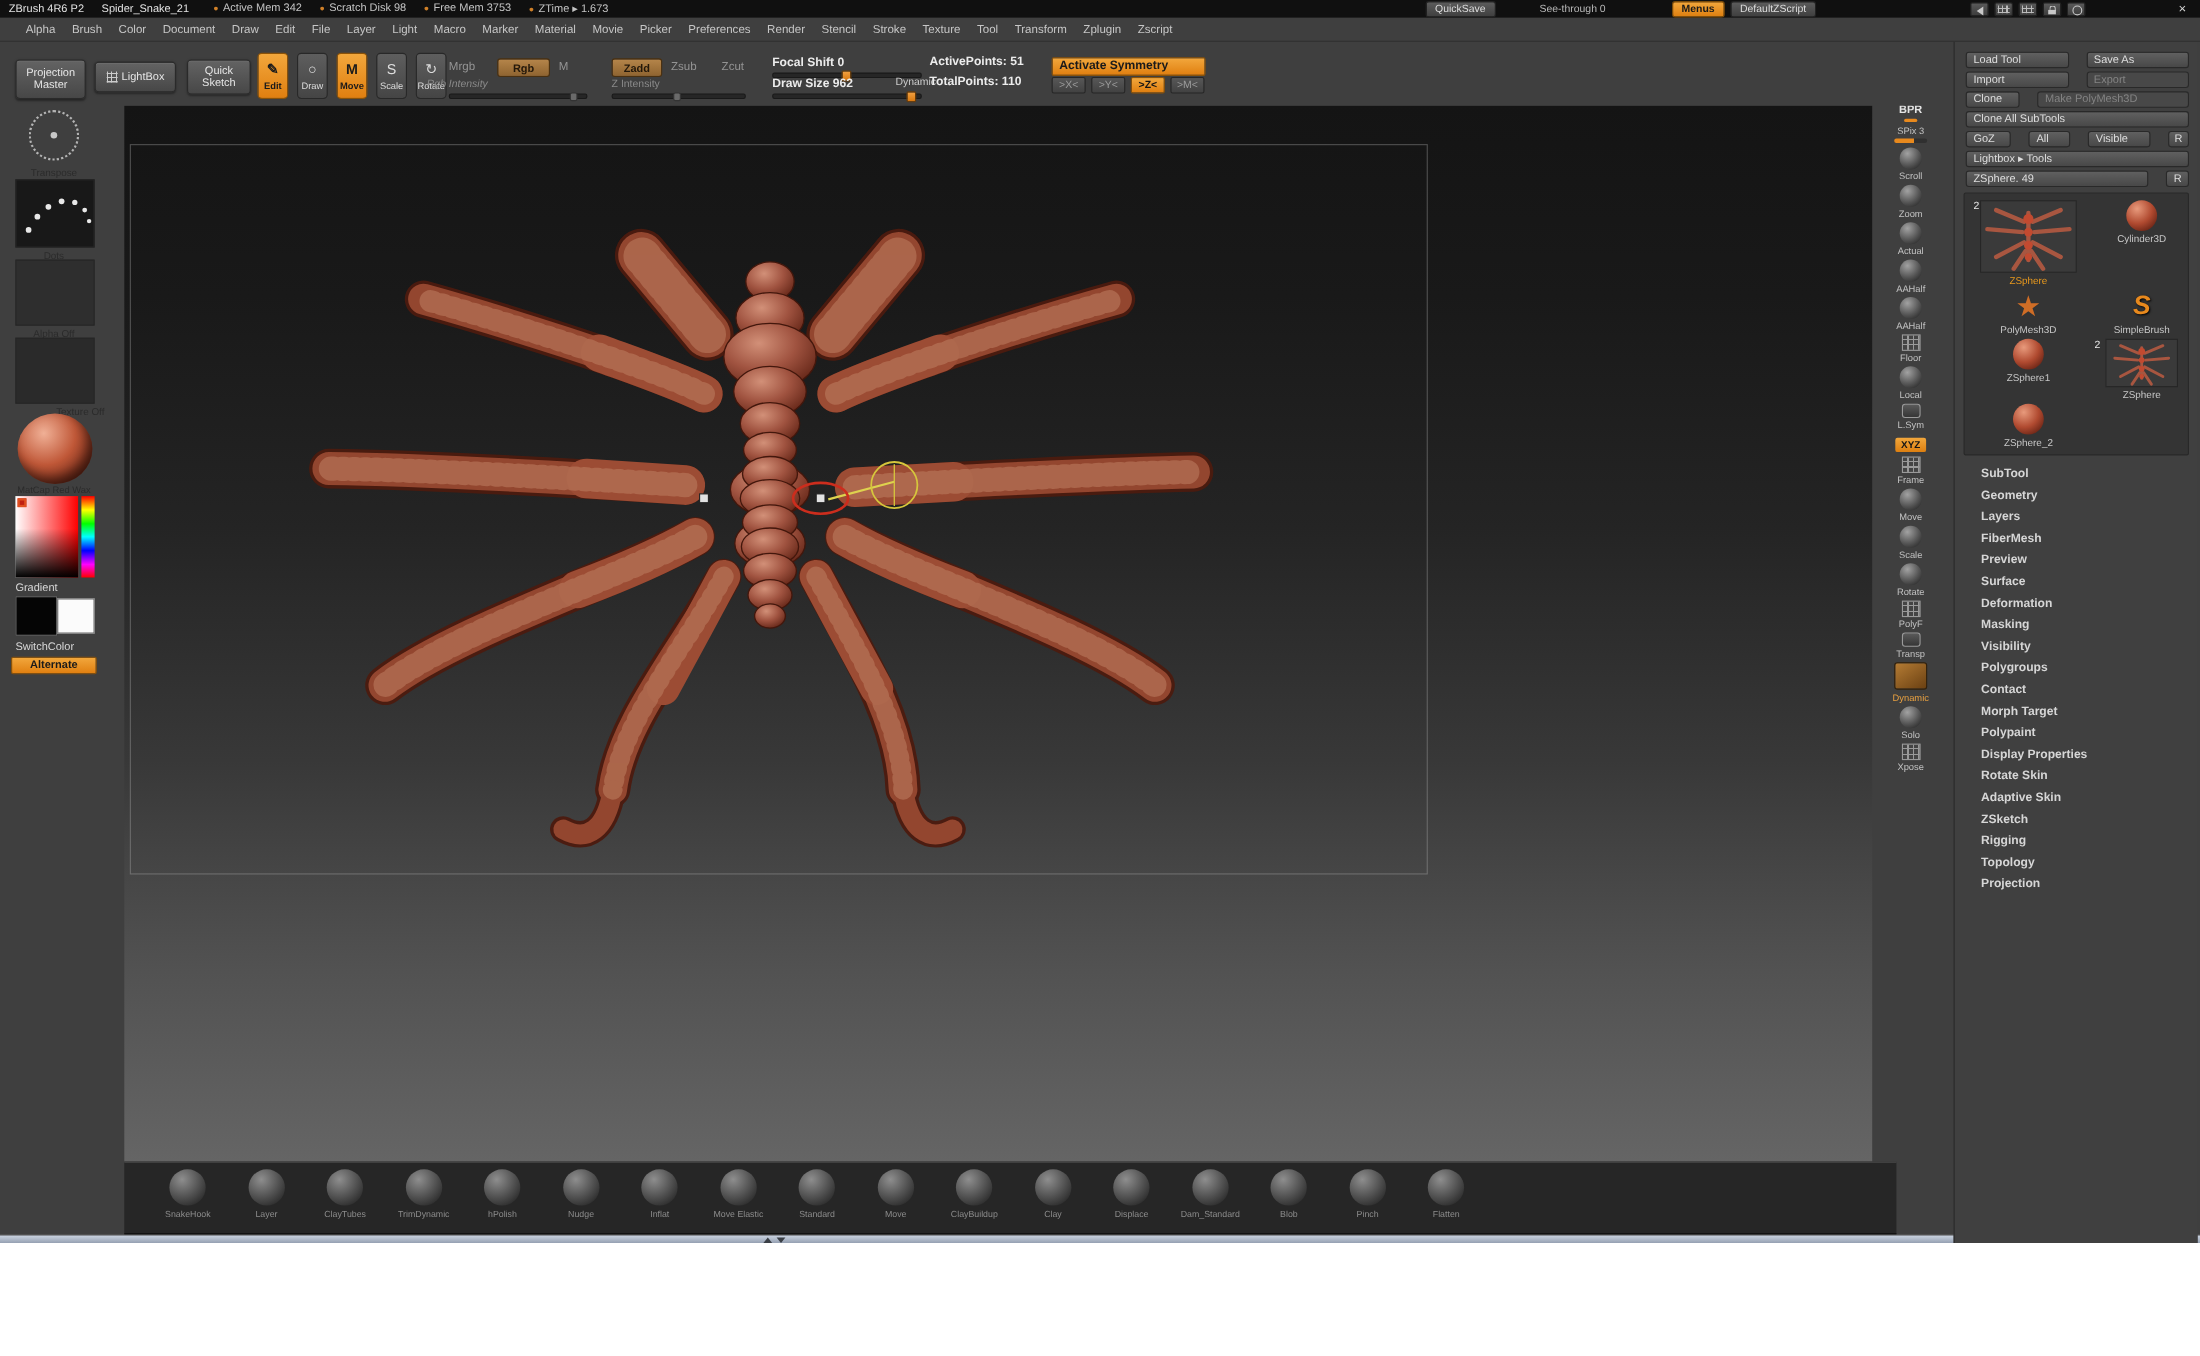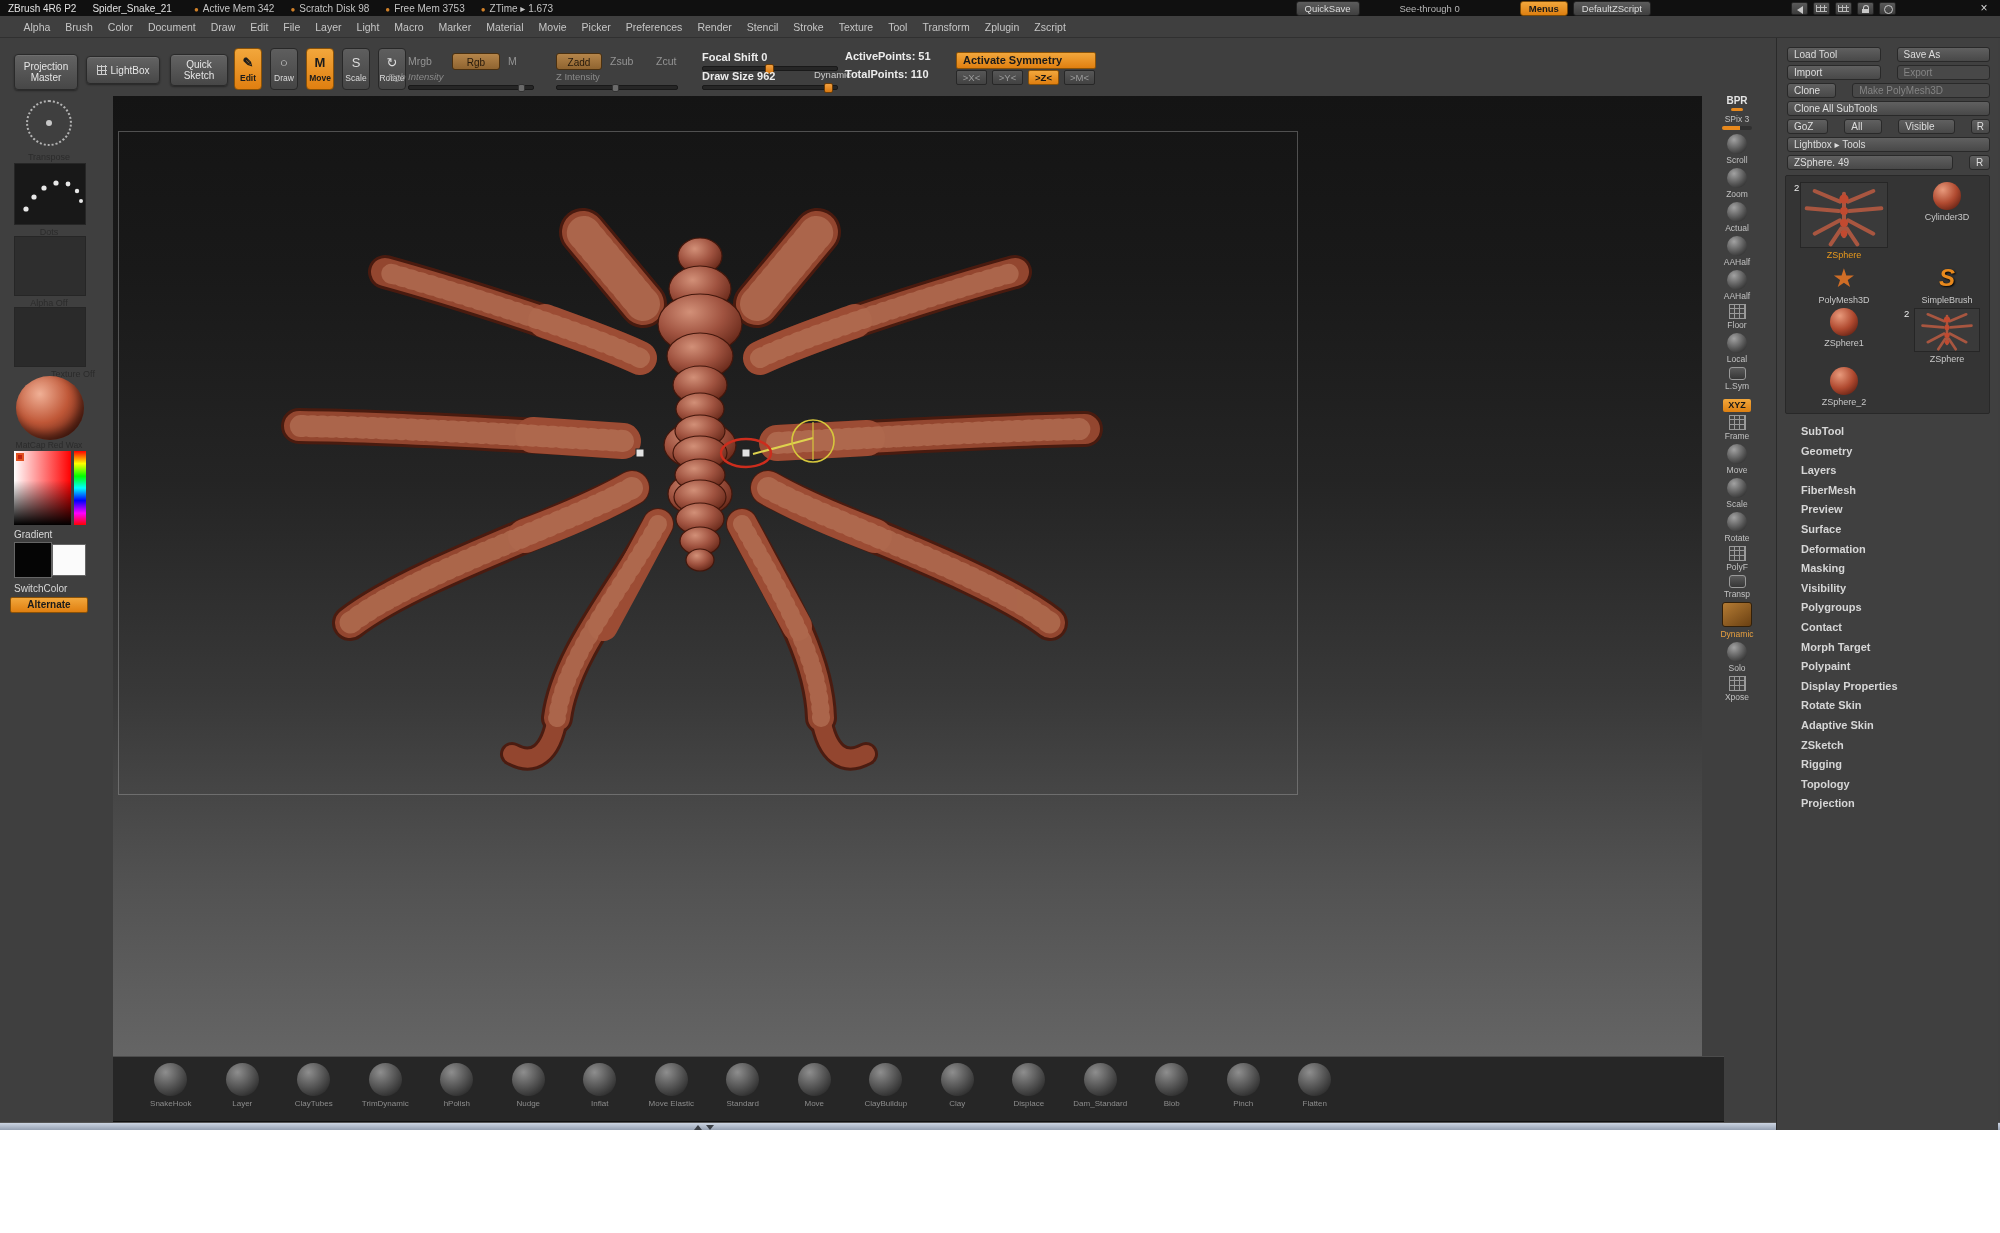--- a/index.html
+++ b/index.html
@@ -35,21 +35,21 @@
   .toolbar{position:absolute;top:38px;left:0;right:0;height:58px;background:#3f3f3f;z-index:20;}
   .big-btn{position:absolute;background:linear-gradient(#636363,#474747);border:1px solid #2a2a2a;border-radius:4px;color:#e6e6e6;font-size:10px;display:flex;align-items:center;justify-content:center;text-align:center;box-shadow:0 1px 2px rgba(0,0,0,.4),inset 0 1px 0 rgba(255,255,255,.08);cursor:pointer;padding:2px 4px;line-height:11px;}
   .lb-ico{display:inline-block;width:10px;height:10px;margin-right:4px;background:repeating-linear-gradient(0deg,#ccc 0 1px,transparent 1px 4px),repeating-linear-gradient(90deg,#ccc 0 1px,transparent 1px 4px);flex:none;}
   .modes{position:absolute;left:234px;top:10px;display:flex;gap:8px;}
   .mode-btn{width:28px;height:42px;border-radius:4px;display:flex;flex-direction:column;align-items:center;justify-content:center;gap:2px;background:linear-gradient(#5e5e5e,#454545);border:1px solid #282828;color:#ddd;cursor:pointer;padding:0;font-family:inherit;}
   .mode-btn .ic{font-size:13px;height:16px;line-height:16px;}
   .mode-btn .lb{font-size:8.5px;}
   .mode-btn.active{background:linear-gradient(#f2a73c,#e07f10);color:#1b1b1b;border-color:#8a5208;font-weight:bold;}
   .dim{position:absolute;color:#949494;font-size:10.5px;white-space:nowrap;}
   .dim2{position:absolute;color:#8a8a8a;font-size:9.5px;white-space:nowrap;}
-  .tan-btn{position:absolute;background:linear-gradient(#b5854a,#8f6430);border:1px solid #4a3010;border-radius:3px;color:#24180a;font-size:10px;font-weight:normal;text-align:center;cursor:pointer;line-height:15px;}
+  .tan-btn{position:absolute;background:linear-gradient(#b5854a,#8f6430);border:1px solid #4a3010;border-radius:3px;color:#24180a;font-size:10px;font-weight:bold;text-align:center;cursor:pointer;line-height:15px;}
   .wlabel{position:absolute;color:#ececec;font-size:11px;font-weight:bold;white-space:nowrap;}
   .track{position:absolute;height:5px;background:#262626;border:1px solid #191919;border-radius:2px;cursor:pointer;}
   .thumbq{position:absolute;top:-3px;width:9px;height:10px;background:linear-gradient(#f2a040,#d87810);border:1px solid #6a3c08;border-radius:2px;}
   .thumbg{position:absolute;top:-2px;width:7px;height:8px;background:#6a6a6a;border:1px solid #333;border-radius:2px;}
   .sym-btn{position:absolute;left:956px;top:14px;width:140px;height:17px;background:linear-gradient(#f2a73c,#e07f10);border:1px solid #8a5208;border-radius:2px;color:#1a1a1a;font-weight:bold;font-size:11px;text-align:left;padding:0 0 0 6px;line-height:15px;cursor:pointer;font-family:inherit;}
   .axes{position:absolute;left:956px;top:32px;display:flex;gap:5px;}
   .axis-btn{width:31px;height:15px;background:linear-gradient(#575757,#424242);border:1px solid #272727;border-radius:2px;color:#9c9c9c;font-size:9.5px;text-align:center;line-height:13px;cursor:pointer;padding:0;font-family:inherit;}
   .axis-btn.active{background:linear-gradient(#f2a73c,#e07f10);color:#141414;font-weight:bold;border-color:#8a5208;}
 
   

